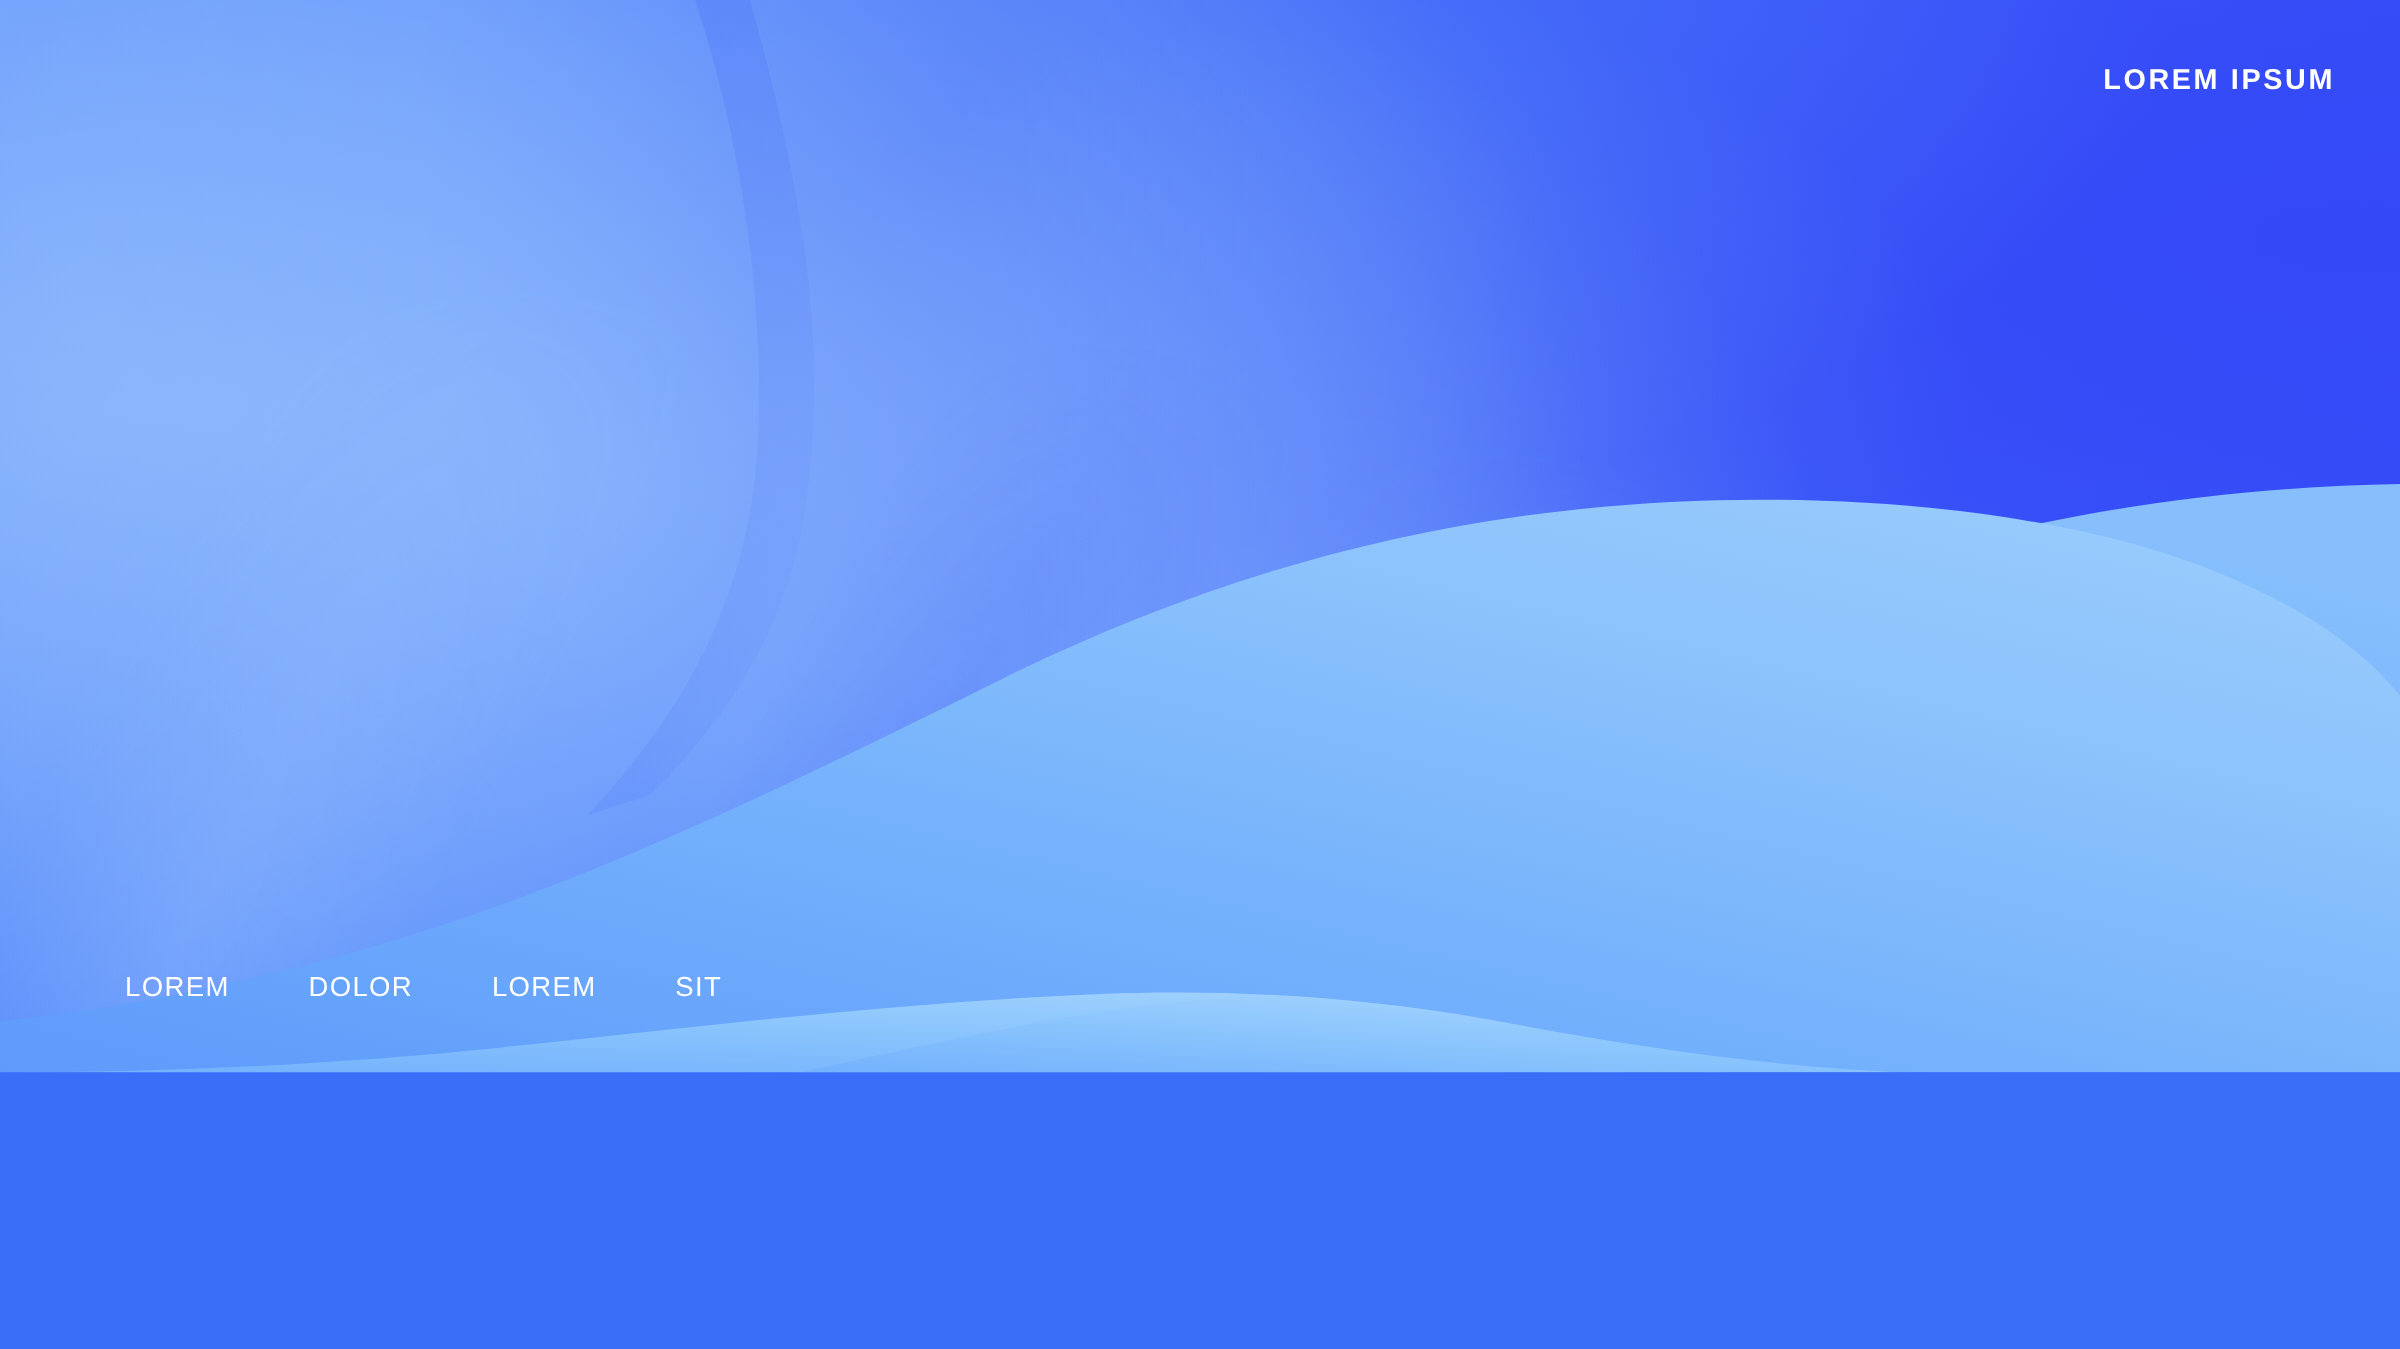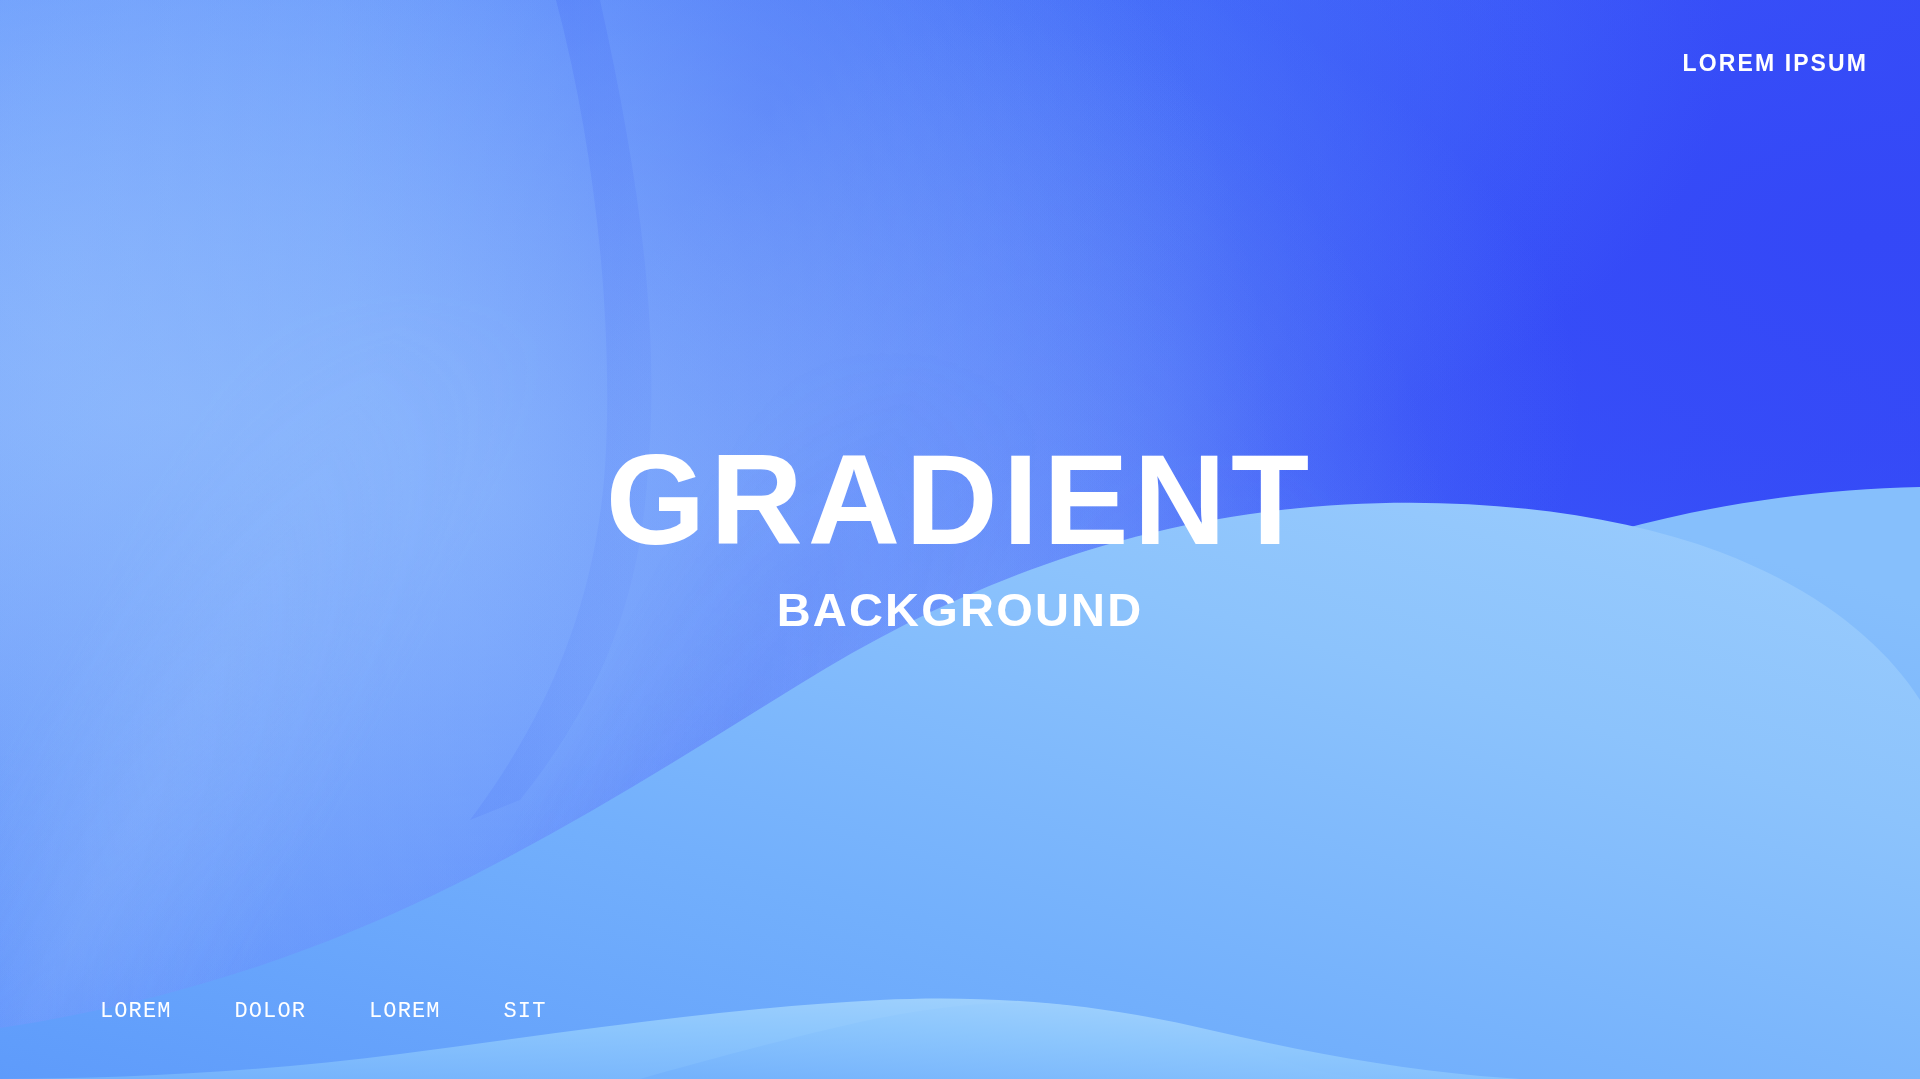--- a/index.html
+++ b/index.html
@@ -9,21 +9,21 @@
     background: #3b6ef8;
   }
   body {
     font-family: "Liberation Sans", sans-serif;
   }
 
   
   .stage {
     position: relative;
     width: 1920px;
-    height: 1079px;
+    height: 858px;
     overflow: hidden;
     background: #3f6ffb;
   }
 
   .layer {
     position: absolute;
     inset: 0;
     width: 100%;
     height: 100%;
     pointer-events: none;
@@ -123,21 +123,20 @@
     gap: 63px;
   }
 
   .nav-item {
     color: #ffffff;
     font-size: 22px;
     font-weight: 400;
     letter-spacing: 1.1px;
     white-space: nowrap;
     text-decoration: none;
-    font-family: Liberation Mono, monospace;
   }
 </style>
 </head>
 <body>
 
 <div class="stage">
 
   <div class="layer bg-base"></div>
 
   <div class="layer bg-curtain"></div>
@@ -226,24 +225,20 @@
 
     <path d="M 640 1079
              C 700 1062 780 1040 860 1022
              C 940 1005 1010 998 1070 1006
              C 1150 1017 1230 1044 1300 1066
              C 1330 1075 1360 1079 1385 1079 Z" fill="url(#wv3)" opacity="0.95"></path>
   </svg>
 
   <div class="brand-top">LOREM IPSUM</div>
 
-  <div class="center-block">
-    <div class="title">GRADIENT</div>
-    <div class="subtitle">BACKGROUND</div>
-  </div>
 
   <nav class="bottom-nav">
     <a class="nav-item" href="#">LOREM</a>
     <a class="nav-item" href="#">DOLOR</a>
     <a class="nav-item" href="#">LOREM</a>
     <a class="nav-item" href="#">SIT</a>
   </nav>
 
 </div>
 

